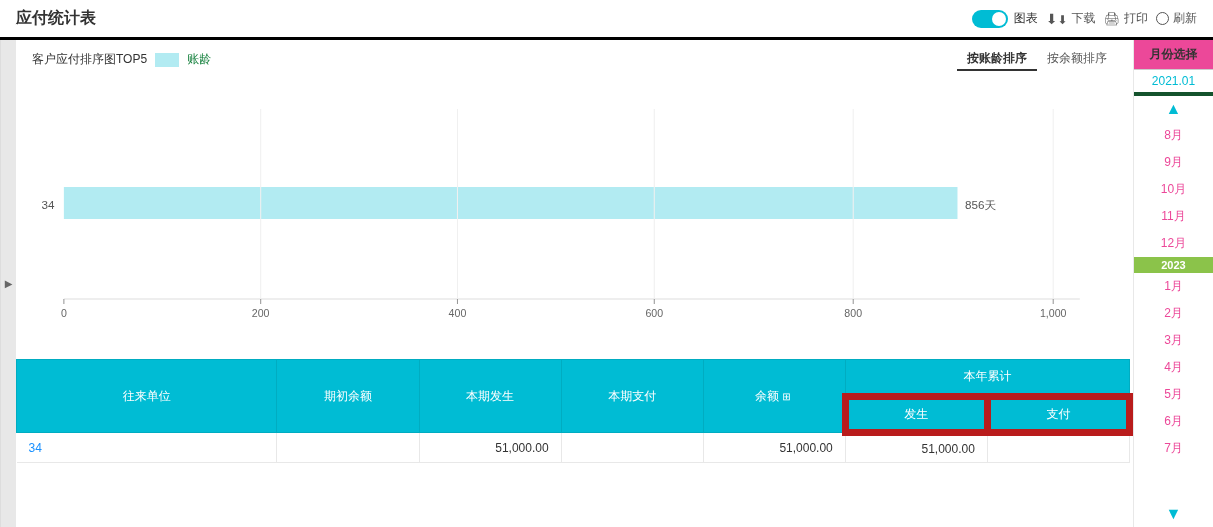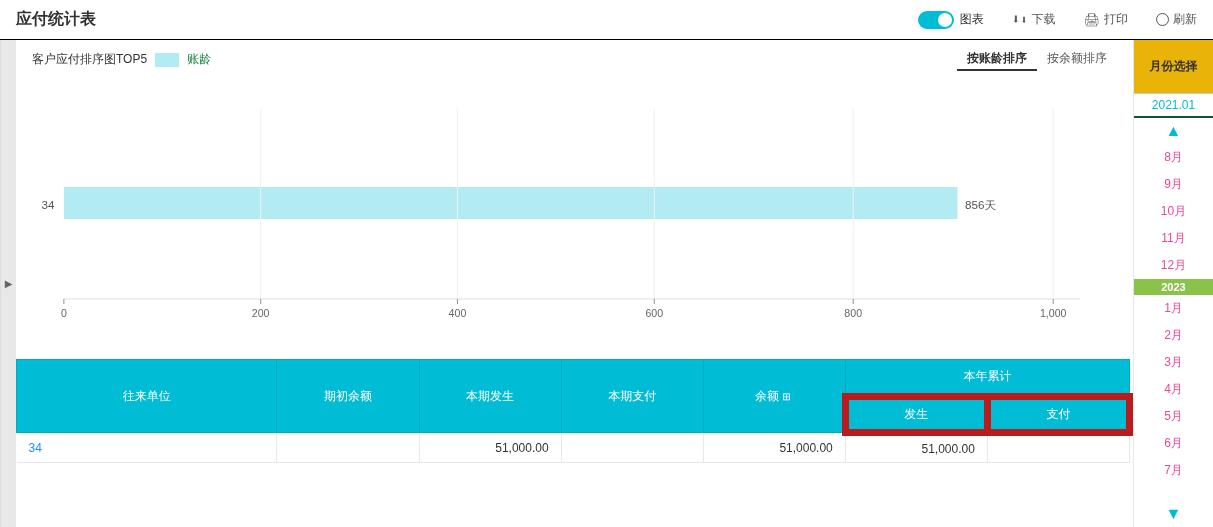--- a/index.html
+++ b/index.html
@@ -1,23 +1,23 @@
 <!DOCTYPE html>
 <html><head>
   <meta charset="utf-8">
   <style>
     * { box-sizing: border-box; margin: 0; padding: 0; }
     body { font-family: 'Microsoft YaHei', Arial, sans-serif; font-size: 12px; background: #f5f5f5; color: #333; }
     
     .app-container { width: 1213px; height: 527px; display: flex; flex-direction: column; background: #fff; overflow: hidden; }
     
     
-    .header { display: flex; align-items: center; justify-content: space-between; padding: 8px 16px; background: #fff; border-bottom: 1px solid #000000; height: 40px; font-family: Liberation Mono, monospace; }
+    .header { display: flex; align-items: center; justify-content: space-between; padding: 8px 16px; background: #fff; border-bottom: 3px solid #000000; height: 40px; }
     .header-title { font-size: 16px; font-weight: bold; color: #333; }
-    .header-actions { display: flex; align-items: center; gap: 28px; }
+    .header-actions { display: flex; align-items: center; gap: 8px; }
     .toggle-wrapper { display: flex; align-items: center; gap: 6px; }
     .toggle { width: 36px; height: 18px; background: #00bcd4; border-radius: 9px; position: relative; cursor: pointer; }
     .toggle::after { content: ''; position: absolute; width: 14px; height: 14px; background: #fff; border-radius: 50%; top: 2px; right: 2px; }
     .action-btn { display: flex; align-items: center; gap: 4px; cursor: pointer; color: #555; font-size: 12px; }
     .icon-download::before { content: '⬇'; font-size: 14px; }
 
     
     .main-content { display: flex; flex: 1; overflow: hidden; }
     
     
@@ -41,22 +41,22 @@
     .table-header-row th { padding: 8px 12px; text-align: center; font-size: 12px; font-weight: normal; border: 1px solid #00acc1; }
     .table-subheader-row { background: #00bcd4; color: #fff; }
     .table-subheader-row th { padding: 6px 12px; text-align: center; font-size: 12px; font-weight: normal; border: 7px solid #b91c1c; }
     
     .table-data-row td { padding: 6px 12px; text-align: right; font-size: 12px; border-bottom: 1px solid #e8e8e8; border-right: 1px solid #e8e8e8; }
     .table-data-row td:first-child { text-align: left; }
     .table-data-row td a { color: #1890ff; text-decoration: none; }
     
     
     .sidebar { width: 80px; background: #fff; border-left: 1px solid #e8e8e8; display: flex; flex-direction: column; overflow: hidden; }
-    .sidebar-header { background: #eab308; padding: 18px 4px; text-align: center; font-size: 12px; color: #333; font-weight: bold; border-bottom: 1px solid #ccc; }
-    .sidebar-year-input { width: 100%; padding: 4px 4px; text-align: center; font-size: 12px; color: #00bcd4; border: none; border-bottom: 2px solid #14532d; background: #fff; outline: none; }
+    .sidebar-header { background: #ec4899; padding: 6px 4px; text-align: center; font-size: 12px; color: #333; font-weight: bold; border-bottom: 1px solid #ccc; }
+    .sidebar-year-input { width: 100%; padding: 4px 4px; text-align: center; font-size: 12px; color: #00bcd4; border: none; border-bottom: 4px solid #14532d; background: #fff; outline: none; }
     .sidebar-scroll { flex: 1; overflow-y: auto; }
     .sidebar-nav-btn { width: 100%; padding: 4px; text-align: center; cursor: pointer; color: #00bcd4; font-size: 16px; background: none; border: none; }
     .sidebar-month-item { padding: 5px 8px; text-align: center; font-size: 12px; cursor: pointer; color: #ec4899; }
     .sidebar-month-item.year-marker { background: #8bc34a; color: #fff; font-weight: bold; padding: 2px 8px; font-size: 11px; text-align: center; }
 
     
     .chart-svg-container { width: 100%; height: 280px; position: relative; }
     
     
     .collapse-btn { width: 16px; background: #e8e8e8; display: flex; align-items: center; justify-content: center; cursor: pointer; border-left: 1px solid #ddd; }

